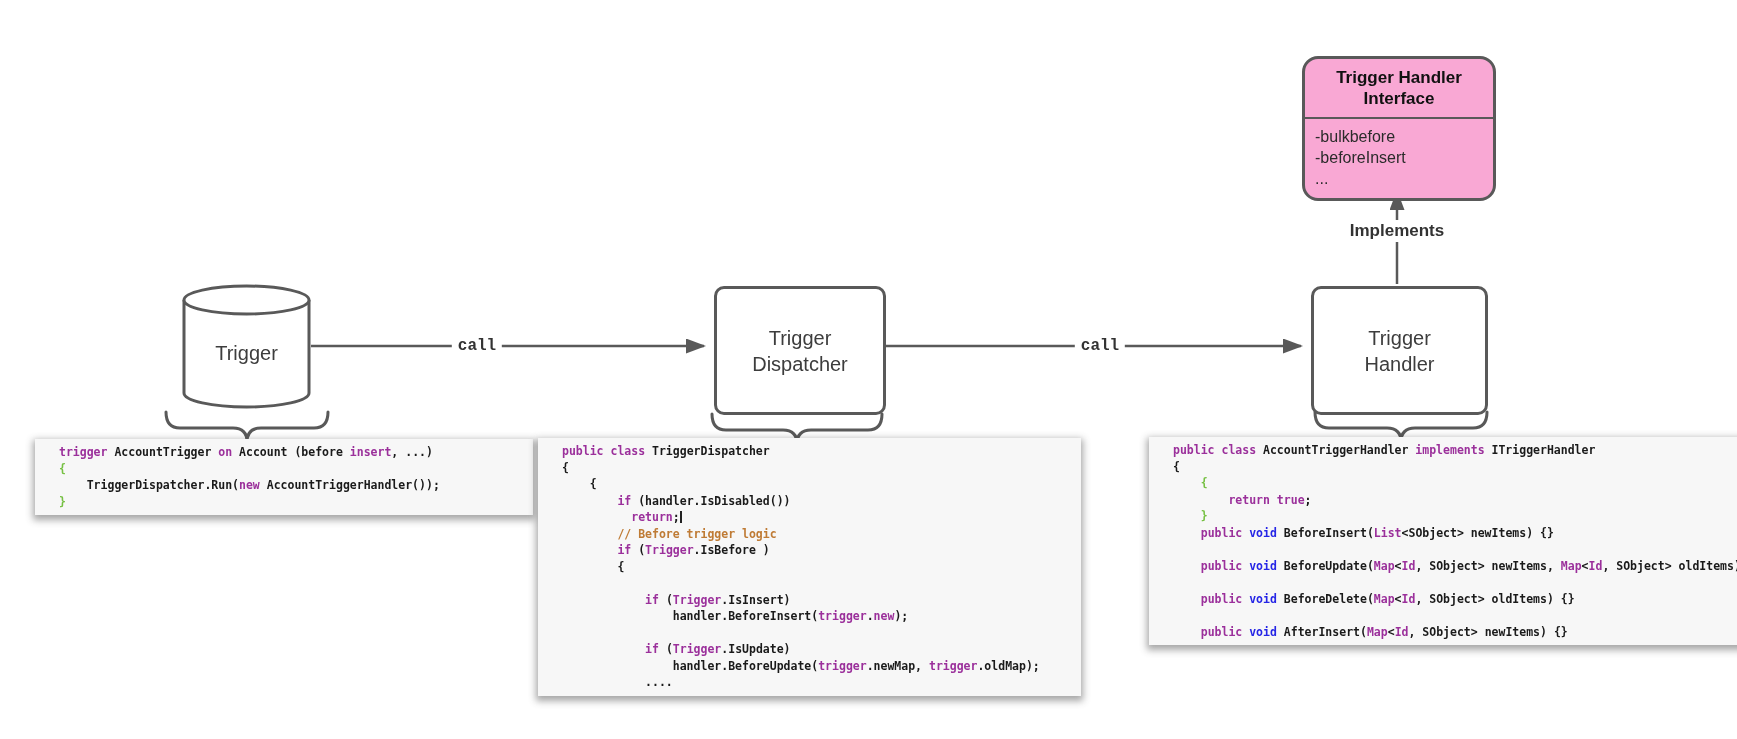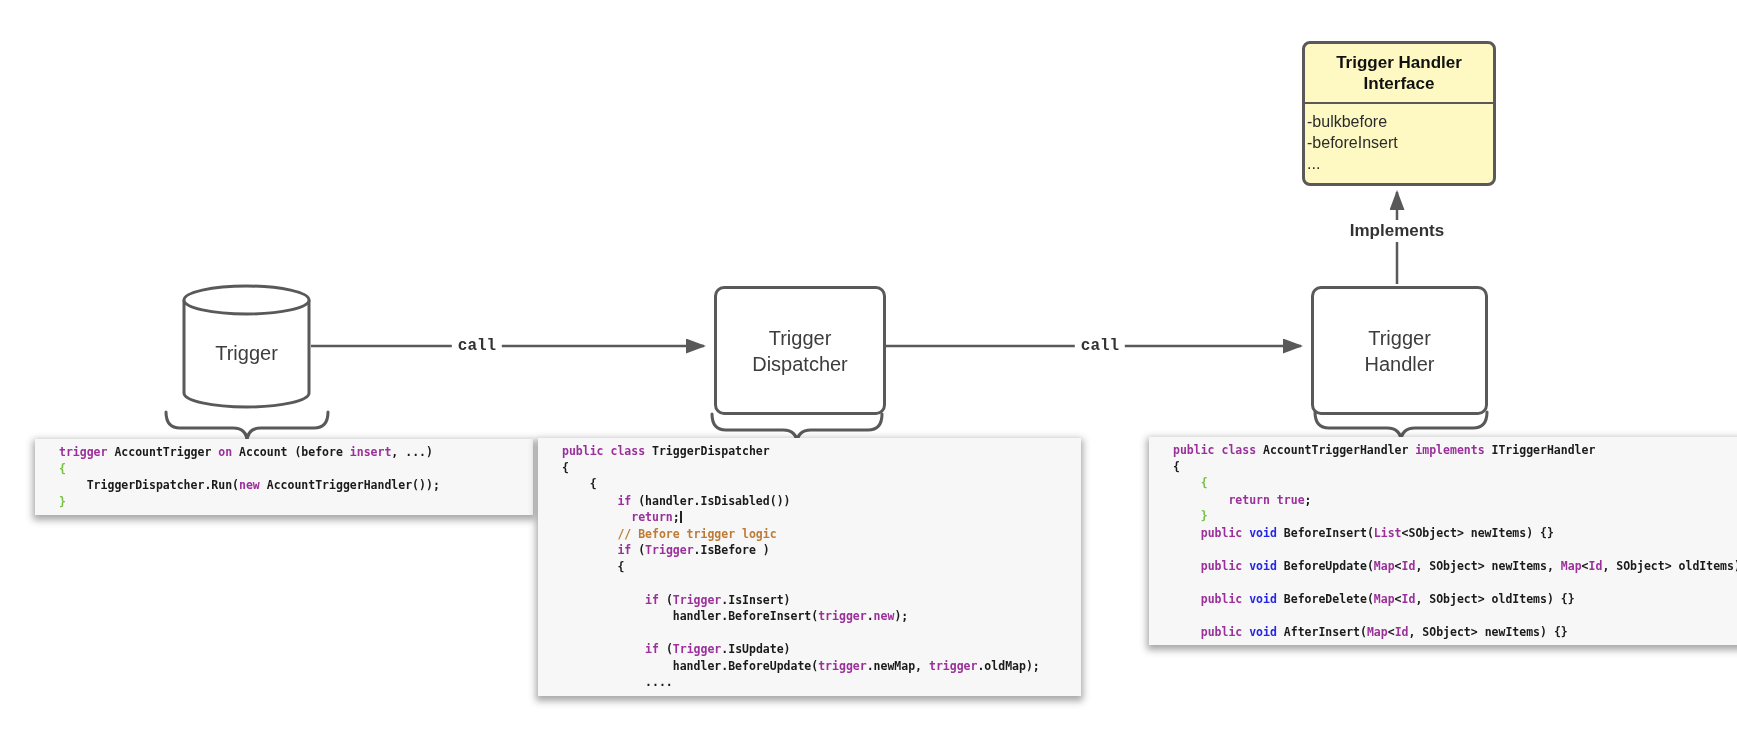--- a/index.html
+++ b/index.html
@@ -13,28 +13,28 @@
     position:absolute;background:#ffffff;border:3px solid #595959;border-radius:10px;
     display:flex;flex-direction:column;align-items:center;justify-content:center;
     font-size:20px;line-height:26px;color:#3d3d3d;text-align:center;
   }
   .cyl-label{
     position:absolute;left:184px;top:342px;width:125px;text-align:center;
     font-size:20px;color:#3d3d3d;
   }
 
   .iface-box{
-    position:absolute;left:1302px;top:41px;width:188px;background:#fef9c3;
-    border:3px solid #595959;border-radius:8px;color:#111;
+    position:absolute;left:1302px;top:56px;width:188px;background:#f9a8d4;
+    border:3px solid #595959;border-radius:16px;color:#111;
   }
   .iface-title{
     font-weight:bold;font-size:17px;line-height:21px;text-align:center;
     padding:8px 4px;border-bottom:2px solid #595959;color:#111;
   }
-  .iface-attrs{padding:7px 10px 9px 2px;font-size:16px;line-height:21px;color:#2b2b2b;}
+  .iface-attrs{padding:7px 10px 9px 10px;font-size:16px;line-height:21px;color:#2b2b2b;}
 
   .edge-label{
     position:absolute;transform:translate(-50%,-50%);background:#ffffff;
     padding:1px 6px;font-weight:bold;color:#333;
   }
   .call-label{font-size:16px;font-family:Liberation Mono, monospace;}
   .impl-label{font-size:17px;}
 
   .code-panel{
     position:absolute;background:#f7f7f7;

